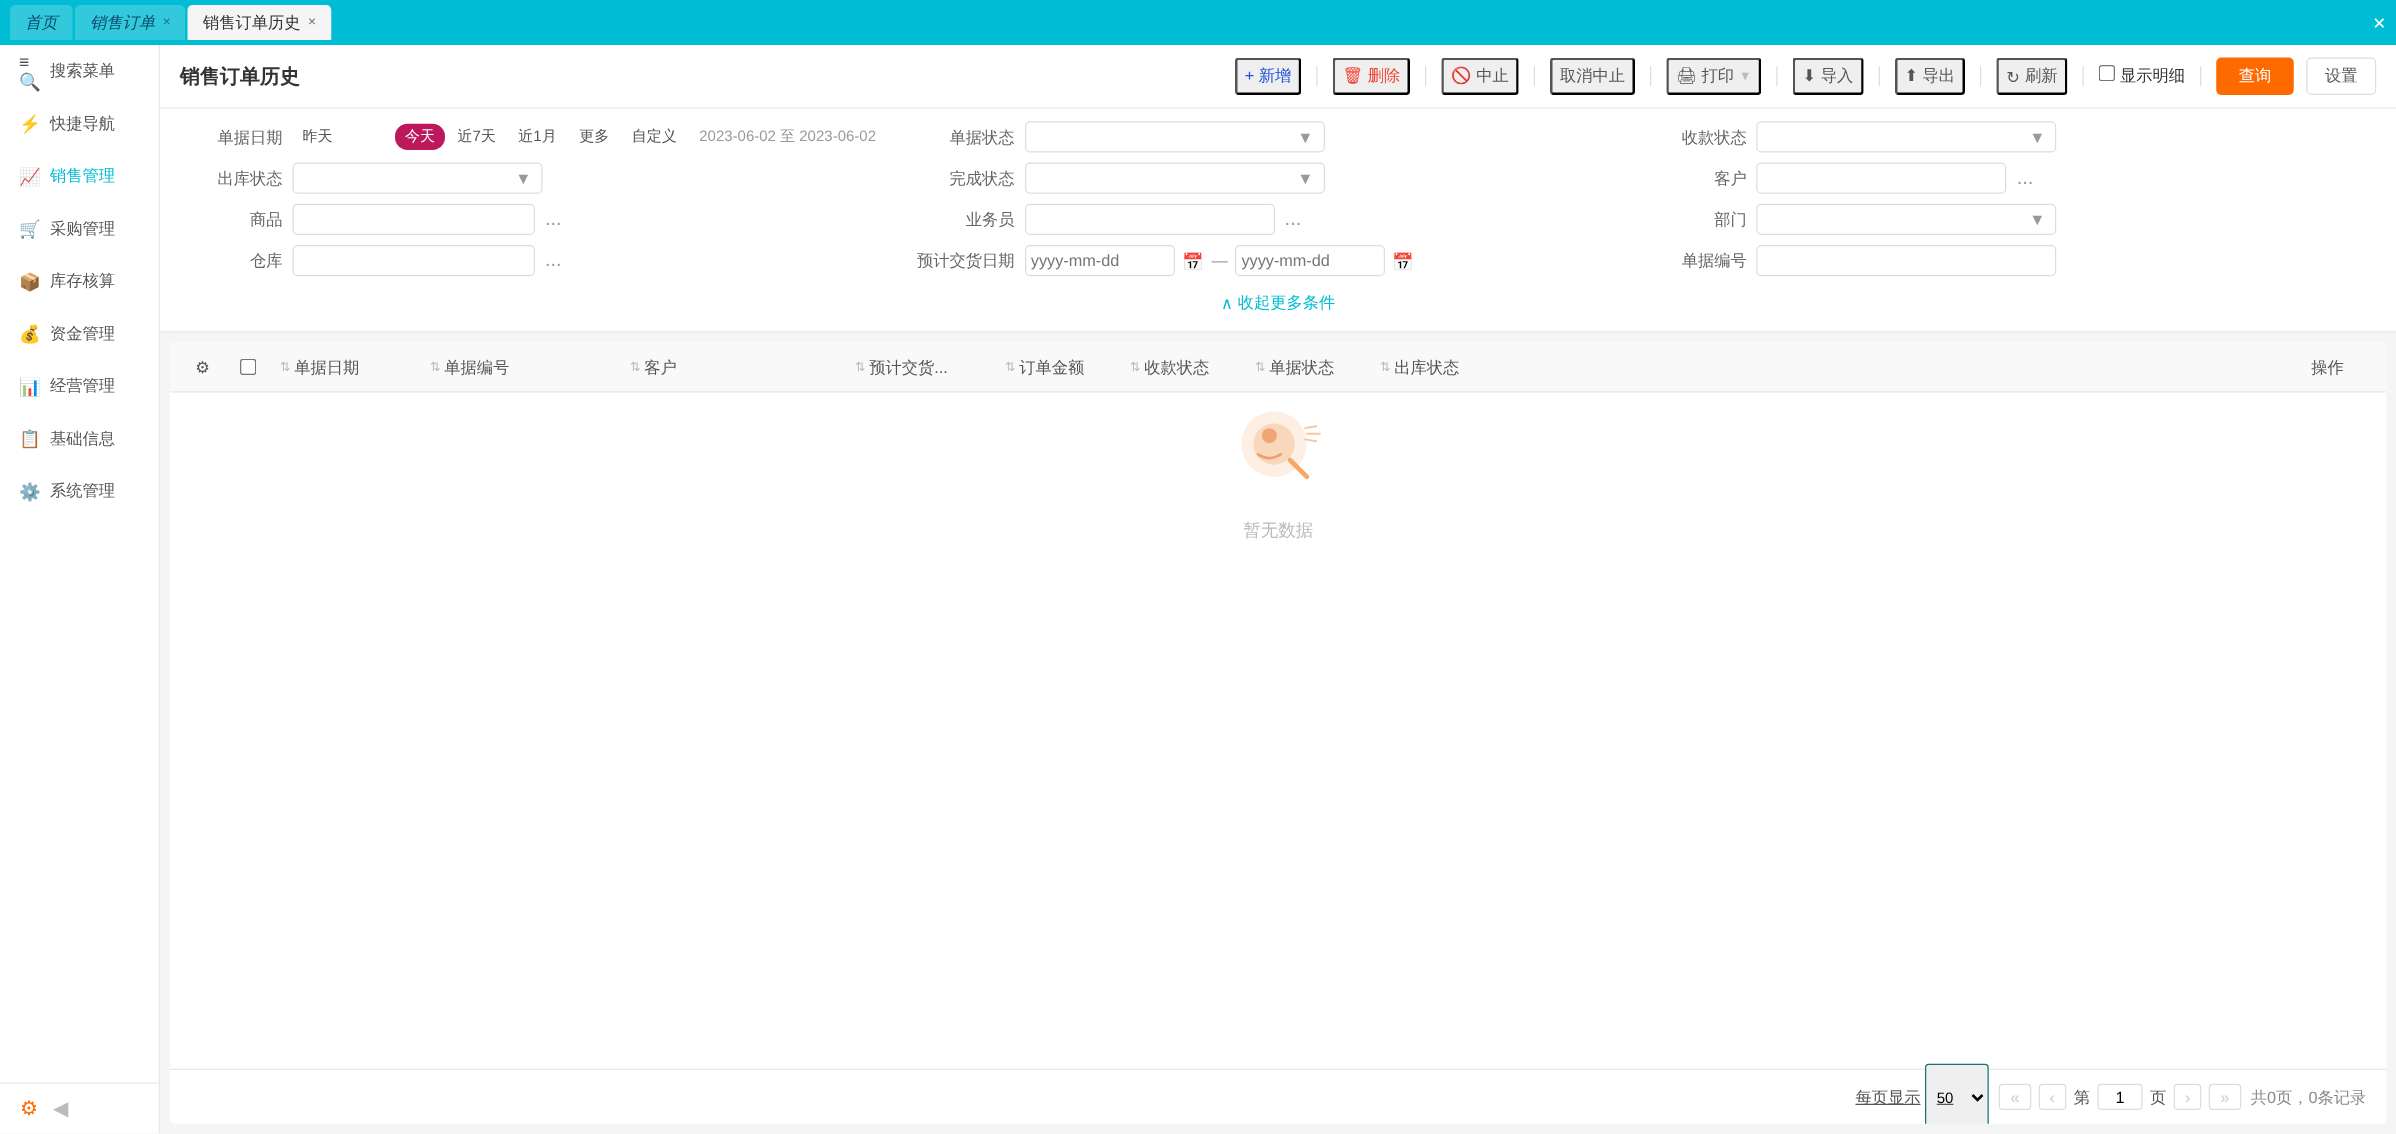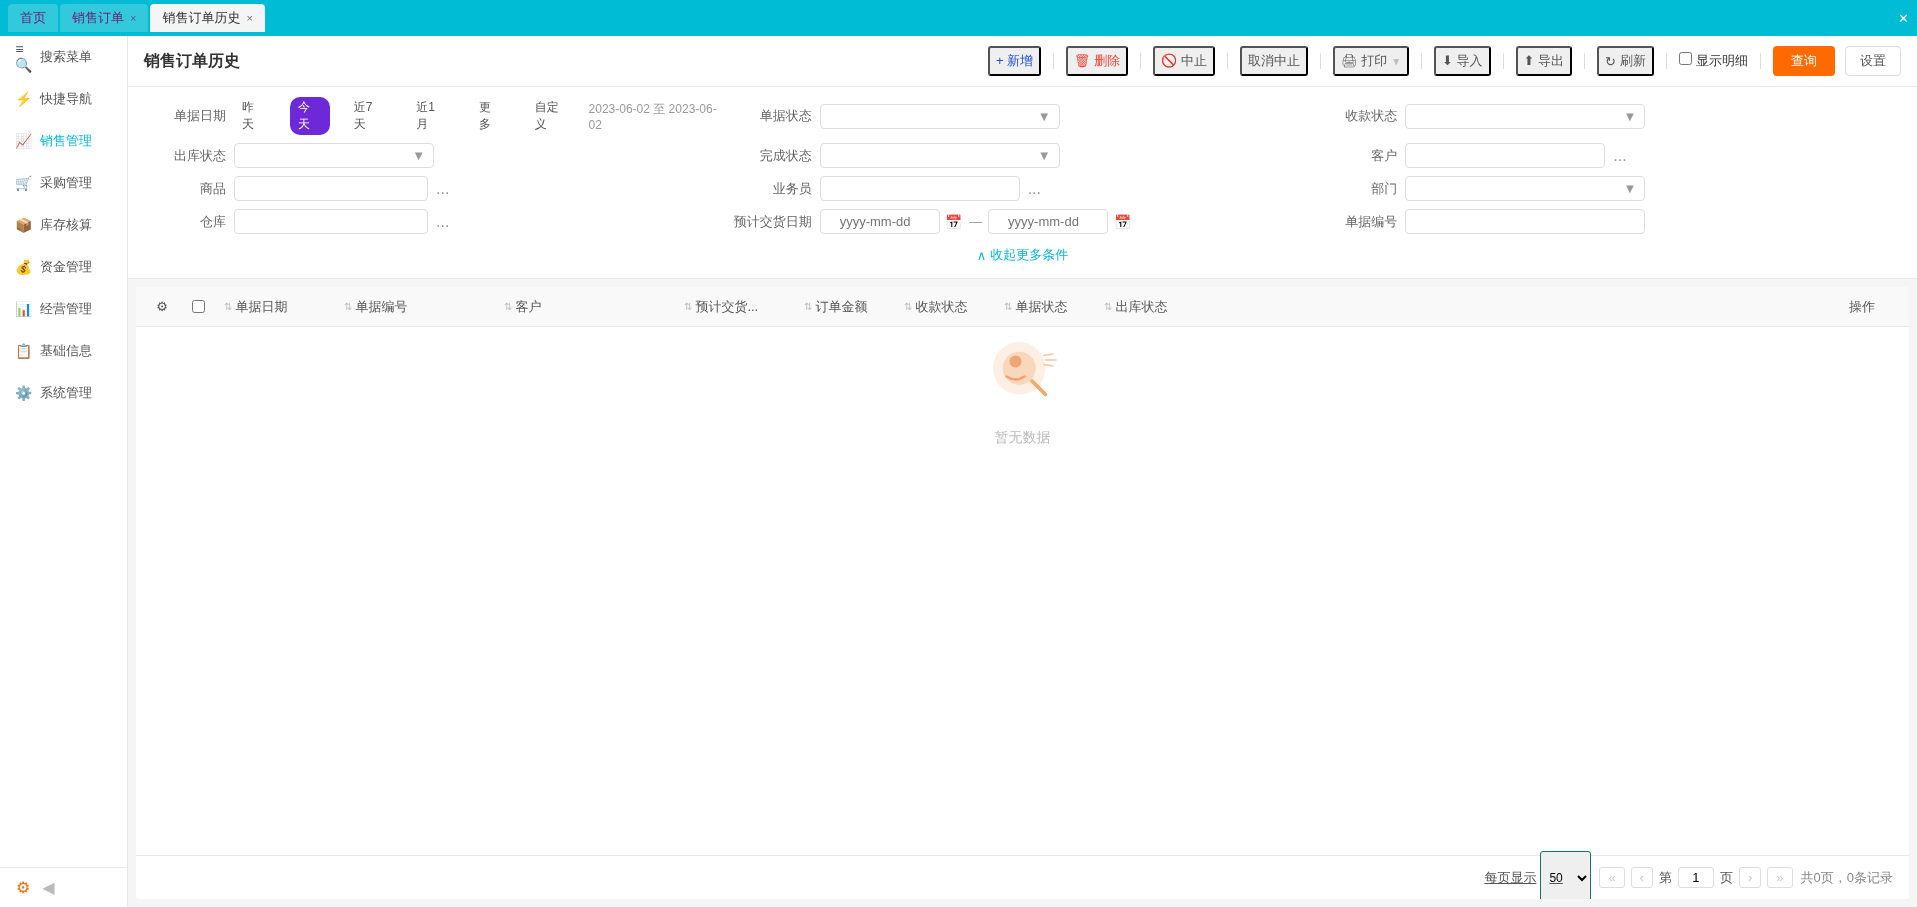--- a/index.html
+++ b/index.html
@@ -2,21 +2,21 @@
 <html><head>
   <meta charset="utf-8">
   <style>
     * { margin: 0; padding: 0; box-sizing: border-box; }
     body { font-family: 'Microsoft YaHei', sans-serif; font-size: 13px; background: #f5f5f5; color: #333; display: flex; flex-direction: column; height: 907px; overflow: hidden; }
 
     
     .top-bar { background: #00bcd4; height: 36px; display: flex; align-items: center; padding: 0 8px; flex-shrink: 0; }
     .tab { display: flex; align-items: center; height: 28px; padding: 0 12px; border-radius: 4px 4px 0 0; font-size: 13px; cursor: pointer; color: #fff; margin-right: 2px; }
     .tab.active { background: #f5f5f5; color: #333; }
-    .tab.inactive { background: rgba(255,255,255,0.2); color: #701a75; }
+    .tab.inactive { background: rgba(255,255,255,0.2); color: #0c4a6e; font-style: italic; }
     .tab-close { margin-left: 6px; cursor: pointer; font-size: 11px; opacity: 0.7; }
     .top-bar-right { margin-left: auto; display: flex; align-items: center; gap: 8px; }
     .top-bar-right span { color: #fff; font-size: 13px; cursor: pointer; }
 
     
     .layout { display: flex; flex: 1; overflow: hidden; }
 
     
     .sidebar { width: 128px; background: #fff; border-right: 1px solid #e8e8e8; display: flex; flex-direction: column; flex-shrink: 0; }
     .sidebar-item { display: flex; align-items: center; gap: 8px; padding: 12px 16px; cursor: pointer; color: #555; font-size: 13px; }
@@ -38,31 +38,31 @@
     .btn-set { background: #fff; color: #555; border: 1px solid #ddd; padding: 5px 14px; border-radius: 4px; cursor: pointer; font-size: 13px; }
     .divider-v { width: 1px; height: 16px; background: #ddd; margin: 0 2px; }
     .checkbox-display { display: flex; align-items: flex-start; gap: 4px; font-size: 13px; cursor: pointer; }
     .checkbox-display input { cursor: pointer; }
 
     
     .filter-area { background: #fff; padding: 10px 16px; border-bottom: 1px solid #e8e8e8; flex-shrink: 0; }
     .filter-row { display: flex; align-items: center; margin-bottom: 8px; gap: 0; }
     .filter-label { width: 90px; text-align: right; color: #666; font-size: 13px; flex-shrink: 0; padding-right: 8px; }
     .filter-value { flex: 1; display: flex; align-items: center; gap: 6px; min-width: 0; }
-    .date-pills { display: flex; align-items: center; gap: 16px; }
+    .date-pills { display: flex; align-items: center; gap: 2px; }
     .date-pill { padding: 2px 8px; border-radius: 10px; font-size: 12px; cursor: pointer; color: #555; }
-    .date-pill.active { background: #6d28d9; color: #fff; }
+    .date-pill.active { background: #be185d; color: #fff; margin-left: 40px; }
     .date-sub { font-size: 12px; color: #999; margin-left: 4px; }
     .filter-select { display: flex; align-items: center; border: 1px solid #ddd; border-radius: 4px; padding: 4px 8px; min-width: 180px; cursor: pointer; background: #fff; }
     .filter-select .chevron { margin-left: auto; color: #999; }
     .filter-select-wide { min-width: 240px; }
     .filter-input { border: 1px solid #ddd; border-radius: 4px; padding: 4px 8px; min-width: 160px; background: #fff; color: #999; font-size: 13px; }
     .filter-dots { color: #999; cursor: pointer; margin-left: 4px; font-size: 16px; }
     .date-range { display: flex; align-items: center; gap: 6px; }
-    .date-input { border: 1px solid #ddd; border-radius: 4px; padding: 4px 19px; width: 120px; background: #fff; color: #bbb; font-size: 13px; }
+    .date-input { border: 1px solid #ddd; border-radius: 4px; padding: 4px 4px; width: 120px; background: #fff; color: #bbb; font-size: 13px; }
     .date-icon { color: #999; cursor: pointer; font-size: 14px; }
     .dash { color: #999; }
     .collapse-row { display: flex; justify-content: center; align-items: center; gap: 4px; color: #00bcd4; font-size: 13px; cursor: pointer; padding: 4px 0; }
     .filter-group { display: flex; flex: 1; align-items: center; }
 
     
     .table-area { flex: 1; background: #fff; margin: 8px; border-radius: 4px; overflow: hidden; display: flex; flex-direction: column; }
     .table-header { display: flex; align-items: center; background: #f9f9f9; border-bottom: 1px solid #e8e8e8; height: 40px; padding: 0 8px; }
     .th { display: flex; align-items: center; gap: 3px; font-size: 13px; color: #555; font-weight: normal; padding: 0 8px; cursor: pointer; flex-shrink: 0; }
     .th .sort-icon { font-size: 10px; color: #bbb; }

